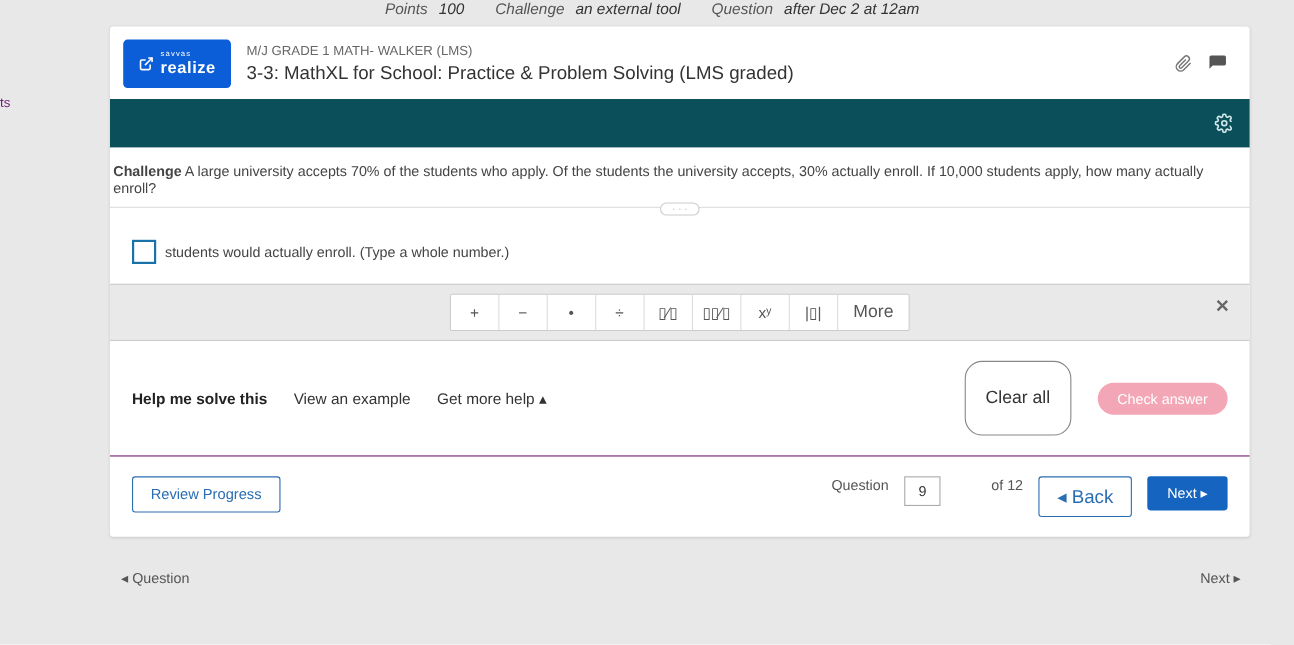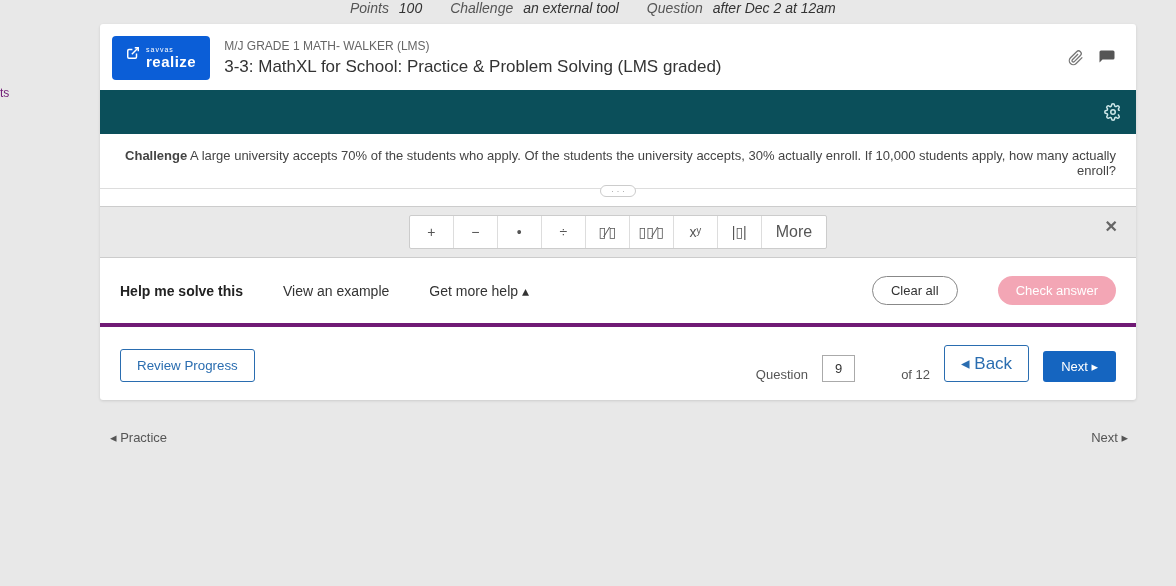--- a/index.html
+++ b/index.html
@@ -5,54 +5,54 @@
   * { box-sizing: border-box; margin: 0; padding: 0; font-family: Arial, Helvetica, sans-serif; }
   body { background: #e8e8e8; width: 1176px; height: 586px; overflow: hidden; position: relative; }
   
   .top-meta { display: flex; gap: 28px; padding: 0 200px 8px 350px; font-size: 14px; color: #333; align-items: center; font-style: italic; }
   .top-meta .label { color: #555; margin-right: 6px; }
   .top-meta .val { color: #333; }
   
   .main-card { background: #fff; margin: 0 40px 0 100px; border-radius: 3px; box-shadow: 0 1px 3px rgba(0,0,0,0.12); position: relative; }
   
   .header-row { display: flex; align-items: center; padding: 12px 20px 10px 12px; gap: 14px; }
-  .realize-btn { background: #0b5ed7; color: #fff; padding: 10px 14px; border-radius: 4px; font-size: 15px; display: flex; gap: 6px; cursor: pointer; }
+  .realize-btn { background: #0b5ed7; color: #fff; padding: 10px 14px; border-radius: 4px; font-size: 15px; display: flex; align-items: center; gap: 6px; cursor: pointer; }
   .realize-btn .brand-top { font-size: 7px; letter-spacing: 1px; display:block; line-height:1; }
   .realize-btn .brand-main { font-weight: bold; letter-spacing: .5px; }
   .header-text .course { font-size: 12px; color: #666; margin-bottom: 4px; }
   .header-text .title { font-size: 17px; color: #333; }
   .header-icons { margin-left: auto; display: flex; gap: 14px; color: #666; }
   .header-icons span { cursor: pointer; }
   
   .teal-bar { background: #0b4f5a; height: 44px; position: relative; }
   .teal-bar .gear { position: absolute; right: 14px; top: 50%; transform: translateY(-50%); color: #cfe; cursor: pointer; }
   
-  .question-area { padding: 14px 20px 10px 3px; font-size: 13px; color: #444; border-bottom: 1px solid #ddd; text-align: right; }
+  .question-area { padding: 14px 20px 10px 3px; font-size: 13px; color: #444; border-bottom: 1px solid #ddd; }
   .question-area b { font-weight: bold; }
   
   .divider-notch { text-align: center; margin: -1px 0 0 0; }
   .divider-notch span { display:inline-block; border:1px solid #ccc; border-radius: 10px; padding: 0 10px; font-size: 9px; color:#aaa; background:#fff; position:relative; top:-8px; }
   
   .answer-row { padding: 12px 20px 18px 20px; display:flex; align-items:center; gap:8px; font-size:13px; color:#444; }
   .answer-box { width: 22px; height: 22px; border: 2px solid #1a73a8; background:#fff; }
   
   .toolbar { background: #e9e9e9; border-top:1px solid #ccc; border-bottom:1px solid #ccc; padding: 8px 14px; display:flex; align-items:center; justify-content:center; position:relative; }
   .toolbar .tools { display:flex; gap:0; background:#fff; border:1px solid #ccc; border-radius:2px; }
   .toolbar .tool { width:44px; height:32px; border-right:1px solid #ddd; display:flex; align-items:center; justify-content:center; font-size:14px; color:#555; cursor:pointer; }
   .toolbar .tool:last-child { border-right:none; padding: 0 14px; width:auto; font-size:16px; }
   .toolbar .close { position:absolute; right:18px; top:10px; color:#666; cursor:pointer; font-weight:bold; }
   
-  .help-row { padding: 18px 20px; display:flex; align-items:center; gap:40px; font-size:14px; }
+  .help-row { padding: 18px 20px; display:flex; align-items:center; gap:24px; font-size:14px; }
   .help-row .link { color:#222; font-weight:bold; cursor:pointer; }
   .help-row .link.normal { font-weight:normal; color:#333; }
   .help-row .spacer { flex:1; }
-  .btn-outline { border:1px solid #888; border-radius:16px; padding:6px 18px; background:#fff; color:#333; cursor:pointer; font-size:13px; }
+  .btn-outline { border:1px solid #888; border-radius:16px; padding:24px 18px; background:#fff; color:#333; cursor:pointer; font-size:16px; }
   .btn-check { border:none; border-radius:16px; padding:7px 18px; background:#f3a6b5; color:#fff; cursor:pointer; font-size:13px; }
   
-  .nav-row { border-top:4px solid #701a75; padding: 18px 20px; display:flex; align-items:flex-end; gap:14px; font-size:14px; }
+  .nav-row { border-top:1px solid #701a75; padding: 18px 20px; display:flex; align-items:flex-start; gap:14px; font-size:14px; }
   .review-btn { border:1px solid #2a6db0; color:#2a6db0; background:#fff; padding:8px 16px; border-radius:3px; cursor:pointer; }
   .nav-row .spacer { flex:1; }
   .q-label { color:#555; font-size:13px;margin-left:32px; }
   .q-num { border:1px solid #aaa; padding:5px 12px; font-size:13px; color:#333; background:#fff; }
   .btn-back { border:1px solid #2a6db0; color:#2a6db0; background:#fff; padding:7px 16px; border-radius:3px; cursor:pointer; font-size:17px; }
   .btn-next { border:none; color:#fff; background:#1565c0; padding:8px 18px; border-radius:3px; cursor:pointer; font-size:13px; }
   
   .bottom-nav { display:flex; justify-content:space-between; padding: 30px 48px 6px 110px; font-size:13px; color:#555; }
   .bottom-nav span { cursor:pointer; }
   
@@ -113,20 +113,24 @@
         </svg>
     </span>
   </div>
 
   <div class="question-area">
     <b>Challenge</b>
     <span>A large university accepts 70% of the students who apply. Of the students the university accepts, 30% actually enroll. If 10,000 students apply, how many actually enroll?</span>
   </div>
   <div class="divider-notch"><span>· · ·</span></div>
 
+  <div class="answer-row">
+    <input class="answer-box" style="">
+    <span>students would actually enroll. (Type a whole number.)</span>
+  </div>
 
   <div class="toolbar">
     <div class="tools">
       <div class="tool">+</div>
       <div class="tool">−</div>
       <div class="tool">•</div>
       <div class="tool">÷</div>
       <div class="tool">▯⁄▯</div>
       <div class="tool">▯▯⁄▯</div>
       <div class="tool">xʸ</div>
@@ -151,15 +155,15 @@
     <span class="q-label">Question</span>
     <span class="q-num">9</span>
     <span class="q-label">of 12</span>
     <button class="btn-back">◂  Back</button>
     <button class="btn-next">Next  ▸</button>
   </div>
 
 </div>
 
 <div class="bottom-nav">
-  <span>◂ Practice</span>
+  <span>◂ Question</span>
   <span>Next ▸</span>
 </div>
 
 </body></html>

